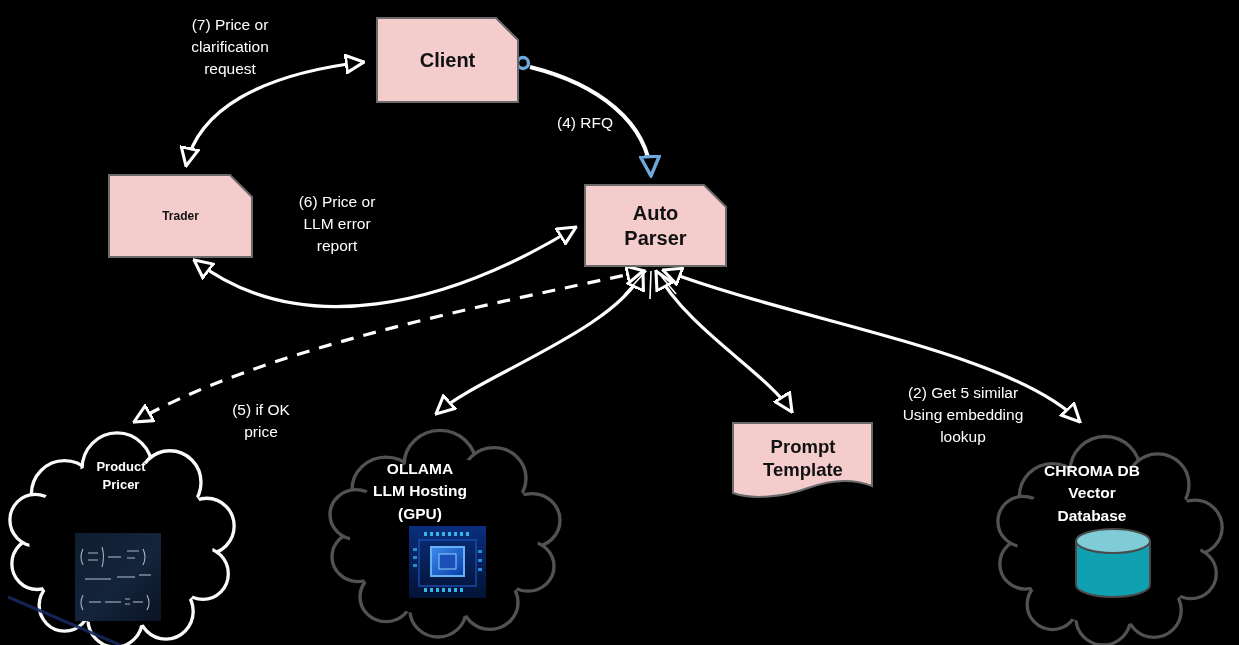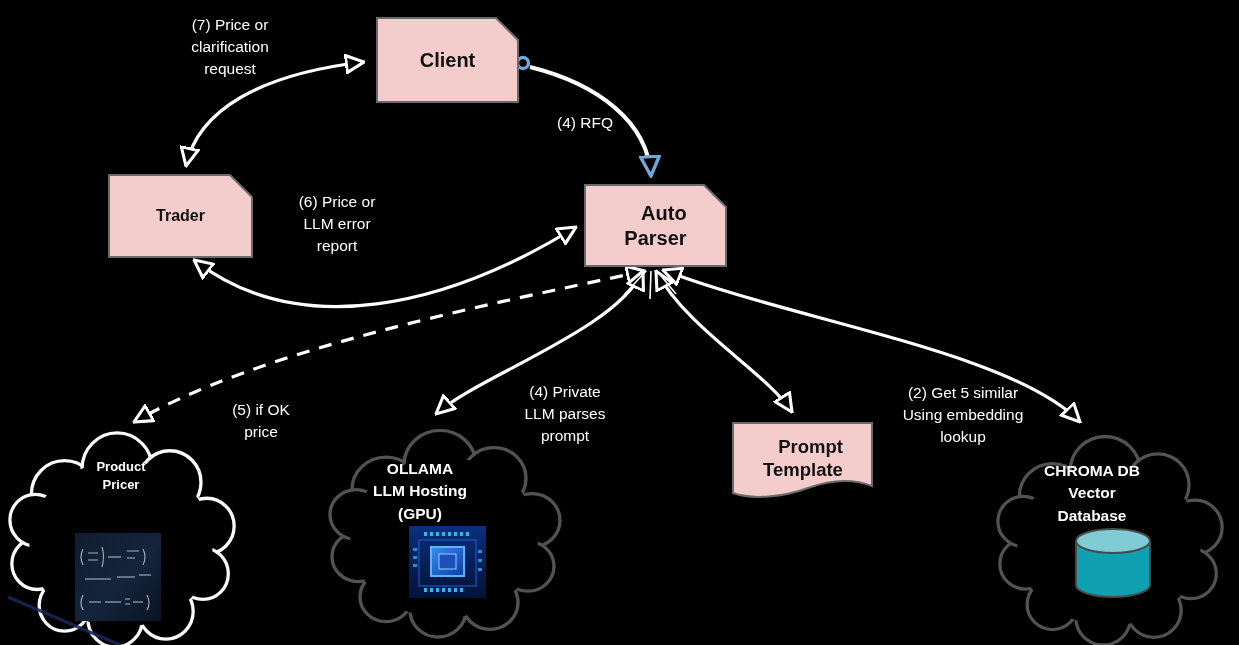--- a/index.html
+++ b/index.html
@@ -2,21 +2,21 @@
 <html><head>
 <meta charset="utf-8">
 <style>
   html,body{margin:0;padding:0;background:#000;}
   .stage{position:relative;width:1239px;height:645px;overflow:hidden;background:#000;
          font-family:"Liberation Sans", sans-serif;}
   .abs{position:absolute;}
   svg{display:block;overflow:visible;}
   
   .card-label{position:absolute;inset:0;display:flex;align-items:center;justify-content:center;
-              font-weight:bold;color:#111;text-align:right;white-space:pre-line;line-height:1.25;}
+              font-weight:bold;color:#111;text-align:center;white-space:pre-line;line-height:1.25;}
   .card path.card{stroke:#6a6a6a;stroke-width:2;}
   
   .arrow{fill:none;stroke:#fff;stroke-width:3.2;}
   .arrow.blue{stroke-width:4;}
   .fanline{stroke:#fff;stroke-width:1.6;}
   
   .edge-label{position:absolute;color:#fff;font-size:15.5px;line-height:1.42;text-align:center;
               white-space:pre-line;}
   
   .cloud-title{position:absolute;color:#fff;font-weight:bold;font-size:15.5px;line-height:1.45;
@@ -117,21 +117,21 @@
     <svg width="143" height="86" viewBox="0 0 143 86">
       <path class="card" d="M1,1 H120 L142,23 V85 H1 Z" fill="#f4cccc"></path>
     </svg>
     <div class="card-label" style="font-size:20px">Client</div>
   </div>
 
   <div class="abs card" style="left:108px;top:174px;width:145px;height:84px;z-index:4">
     <svg width="145" height="84" viewBox="0 0 145 84">
       <path class="card" d="M1,1 H122 L144,23 V83 H1 Z" fill="#f4cccc"></path>
     </svg>
-    <div class="card-label" style="font-size:16px">Trader</div>
+    <div class="card-label" style="font-size:12px">Trader</div>
   </div>
 
   <div class="abs card" style="left:584px;top:184px;width:143px;height:83px;z-index:4">
     <svg width="143" height="83" viewBox="0 0 143 83">
       <path class="card" d="M1,1 H120 L142,23 V82 H1 Z" fill="#f4cccc"></path>
     </svg>
     <div class="card-label" style="font-size:20px">Auto
 Parser</div>
   </div>
 
@@ -235,20 +235,17 @@
 
   <div class="edge-label" style="left:540px;top:112px;width:90px;z-index:7">(4) RFQ</div>
   <div class="edge-label" style="left:168px;top:14px;width:124px;z-index:7">(7) Price or
 clarification
 request</div>
   <div class="edge-label" style="left:275px;top:191px;width:124px;z-index:7">(6) Price or
 LLM error
 report</div>
   <div class="edge-label" style="left:206px;top:399px;width:110px;z-index:7">(5) if OK
 price</div>
-  <div class="edge-label" style="left:505px;top:381px;width:120px;z-index:7">(4) Private
-LLM parses
-prompt</div>
   <div class="edge-label" style="left:878px;top:382px;width:170px;z-index:7">(2) Get 5 similar
 Using embedding
 lookup</div>
 
 </div>
 
 </body></html>

